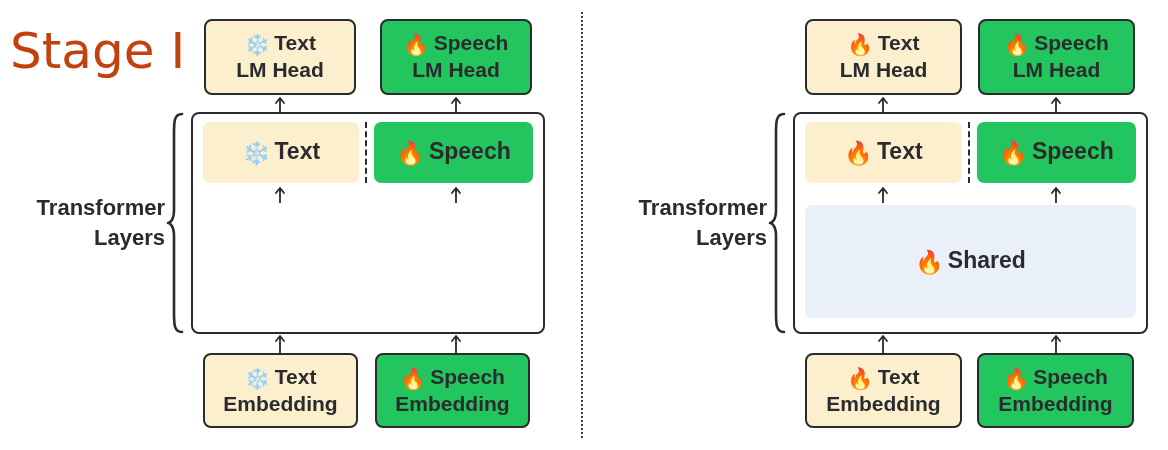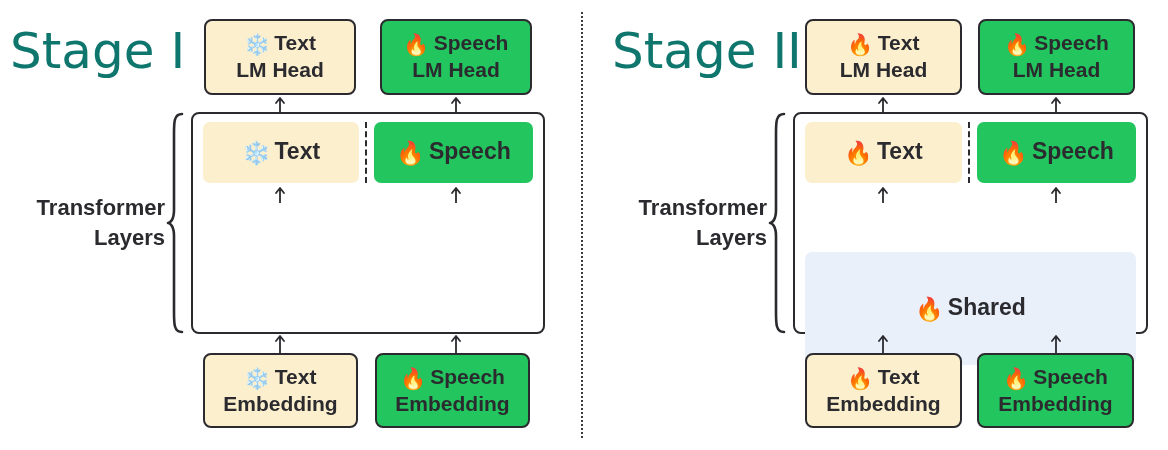--- a/index.html
+++ b/index.html
@@ -10,21 +10,21 @@
   }
   .stage{position:absolute;top:0;height:450px;width:584px;}
   .stage-1{left:0;}
   .stage-2{left:584px;}
 
   
   .stage-title{
     position:absolute;
     left:10px;top:20px;width:175px;
     font-size:50px;font-weight:400;line-height:62px;
-    color:#0f766e;
+    color:#c2410c;
     letter-spacing:0px;
     text-align:left;
     white-space:nowrap;
     font-family:"DejaVu Sans",sans-serif;
   }
 
   
   .tf-label{
     position:absolute;
     left:0px;top:193px;width:165px;
@@ -188,21 +188,20 @@
   <div class="box outlined fill-green emb-box emb-speech">
     <span class="ln"><span class="emo">🔥</span><span>Speech</span></span>
     <span class="ln">Embedding</span>
   </div>
 </div>
 
 <div class="separator"></div>
 
 <div class="stage stage-2">
 
-  <div class="stage-title" style="left:28px;">Stage II</div>
 
   <div class="tf-label" style="left:18px;width:165px;">
     <span>Transformer</span>
     <span>Layers</span>
   </div>
 
   <div class="brace" style="left:184px;">
     <svg width="18" height="222" viewBox="0 0 18 222">
       <path d="M16 2 C8 2 8 10 8 22 L8 98 C8 108 4 111 2 111 C4 111 8 114 8 124 L8 200 C8 212 8 220 16 220" fill="none" stroke="#2b2b2f" stroke-width="2.6" stroke-linecap="round" stroke-linejoin="round"></path>
     </svg>
@@ -243,21 +242,21 @@
     <svg width="14" height="17" viewBox="0 0 14 17">
         <path d="M7 17 L7 3 M3 7 L7 2 L11 7" fill="none" stroke="#2b2b2f" stroke-width="1.8" stroke-linecap="round" stroke-linejoin="round"></path>
       </svg>
   </div>
   <div class="arrow" style="left:465px;top:186px;height:17px;">
     <svg width="14" height="17" viewBox="0 0 14 17">
         <path d="M7 17 L7 3 M3 7 L7 2 L11 7" fill="none" stroke="#2b2b2f" stroke-width="1.8" stroke-linecap="round" stroke-linejoin="round"></path>
       </svg>
   </div>
 
-  <div class="box fill-blue shared-box" style="left:221px;width:331px;margin-top:47px;">
+  <div class="box fill-blue shared-box" style="left:221px;width:331px;">
     <span class="ln"><span class="emo">🔥</span><span>Shared</span></span>
   </div>
 
   <div class="arrow" style="left:292px;top:334px;height:19px;">
     <svg width="14" height="19" viewBox="0 0 14 19">
         <path d="M7 19 L7 3 M3 7 L7 2 L11 7" fill="none" stroke="#2b2b2f" stroke-width="1.8" stroke-linecap="round" stroke-linejoin="round"></path>
       </svg>
   </div>
   <div class="arrow" style="left:465px;top:334px;height:19px;">
     <svg width="14" height="19" viewBox="0 0 14 19">

